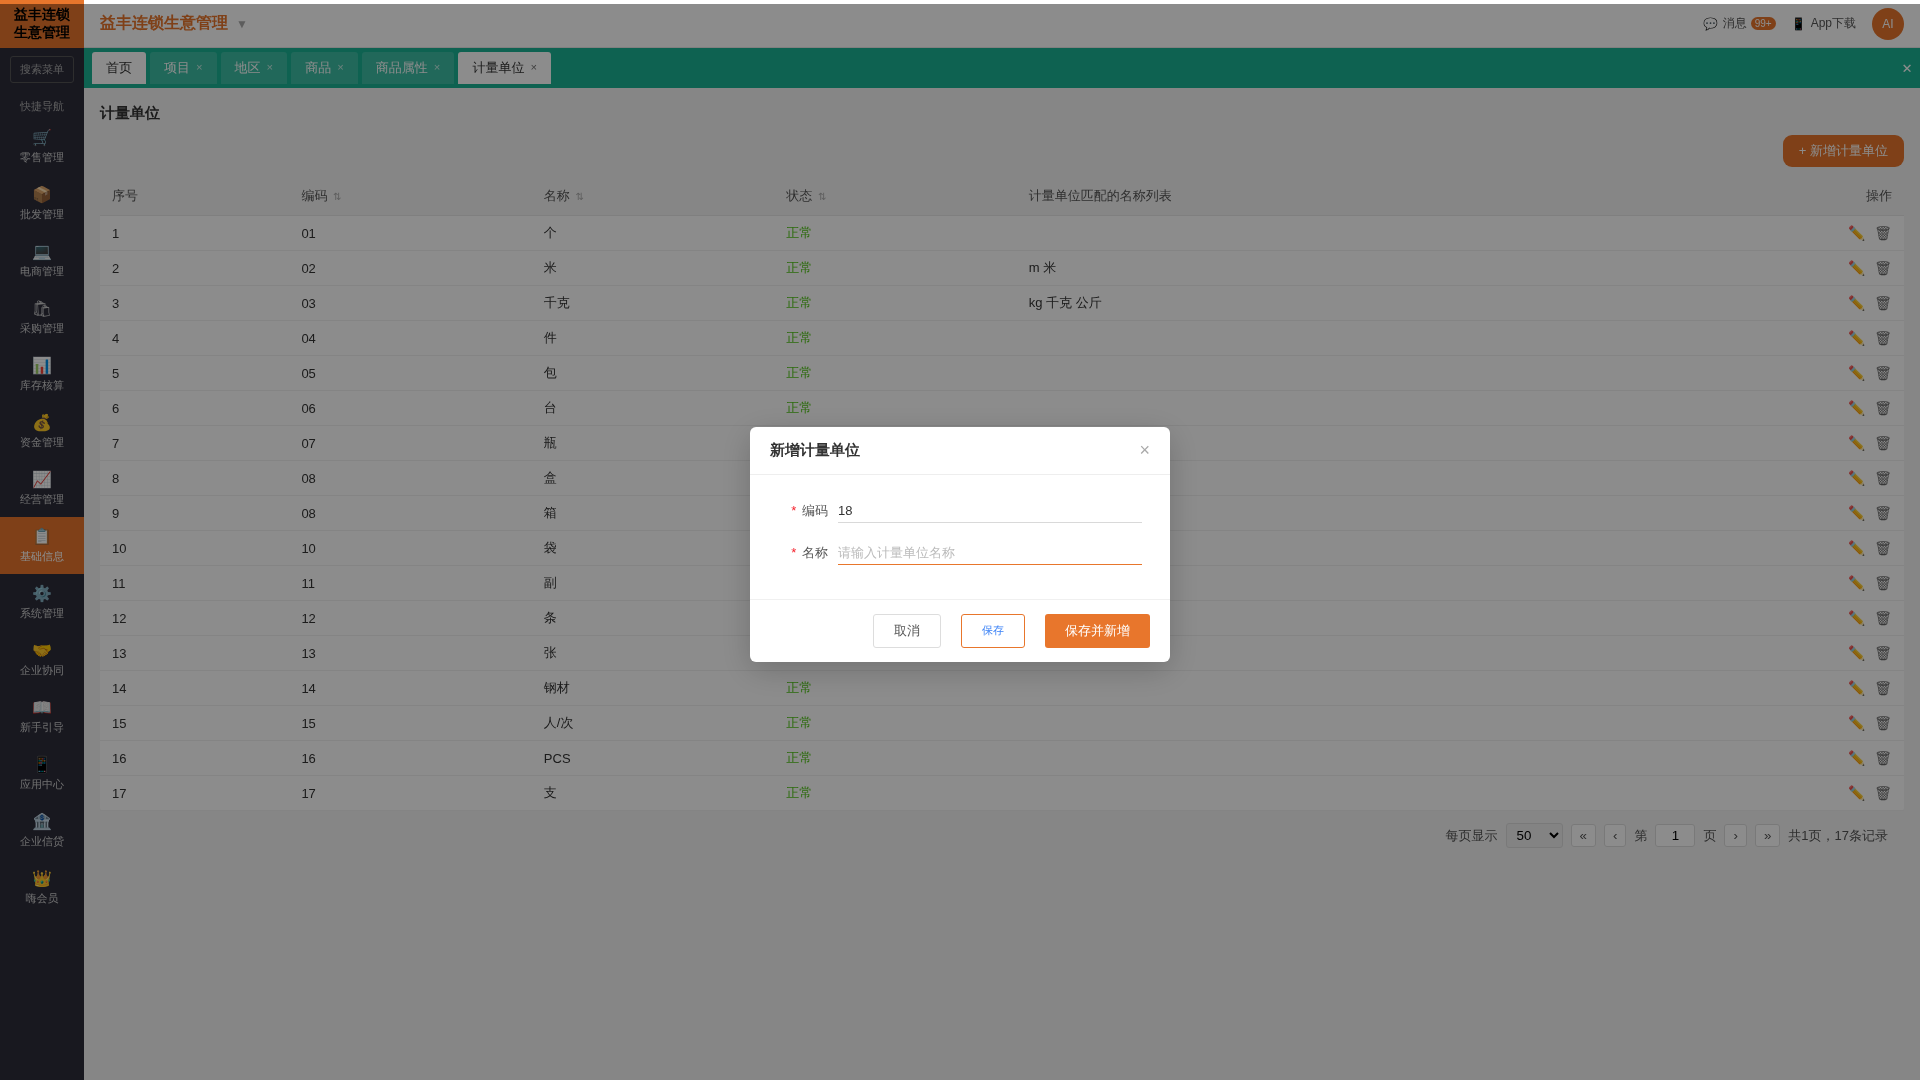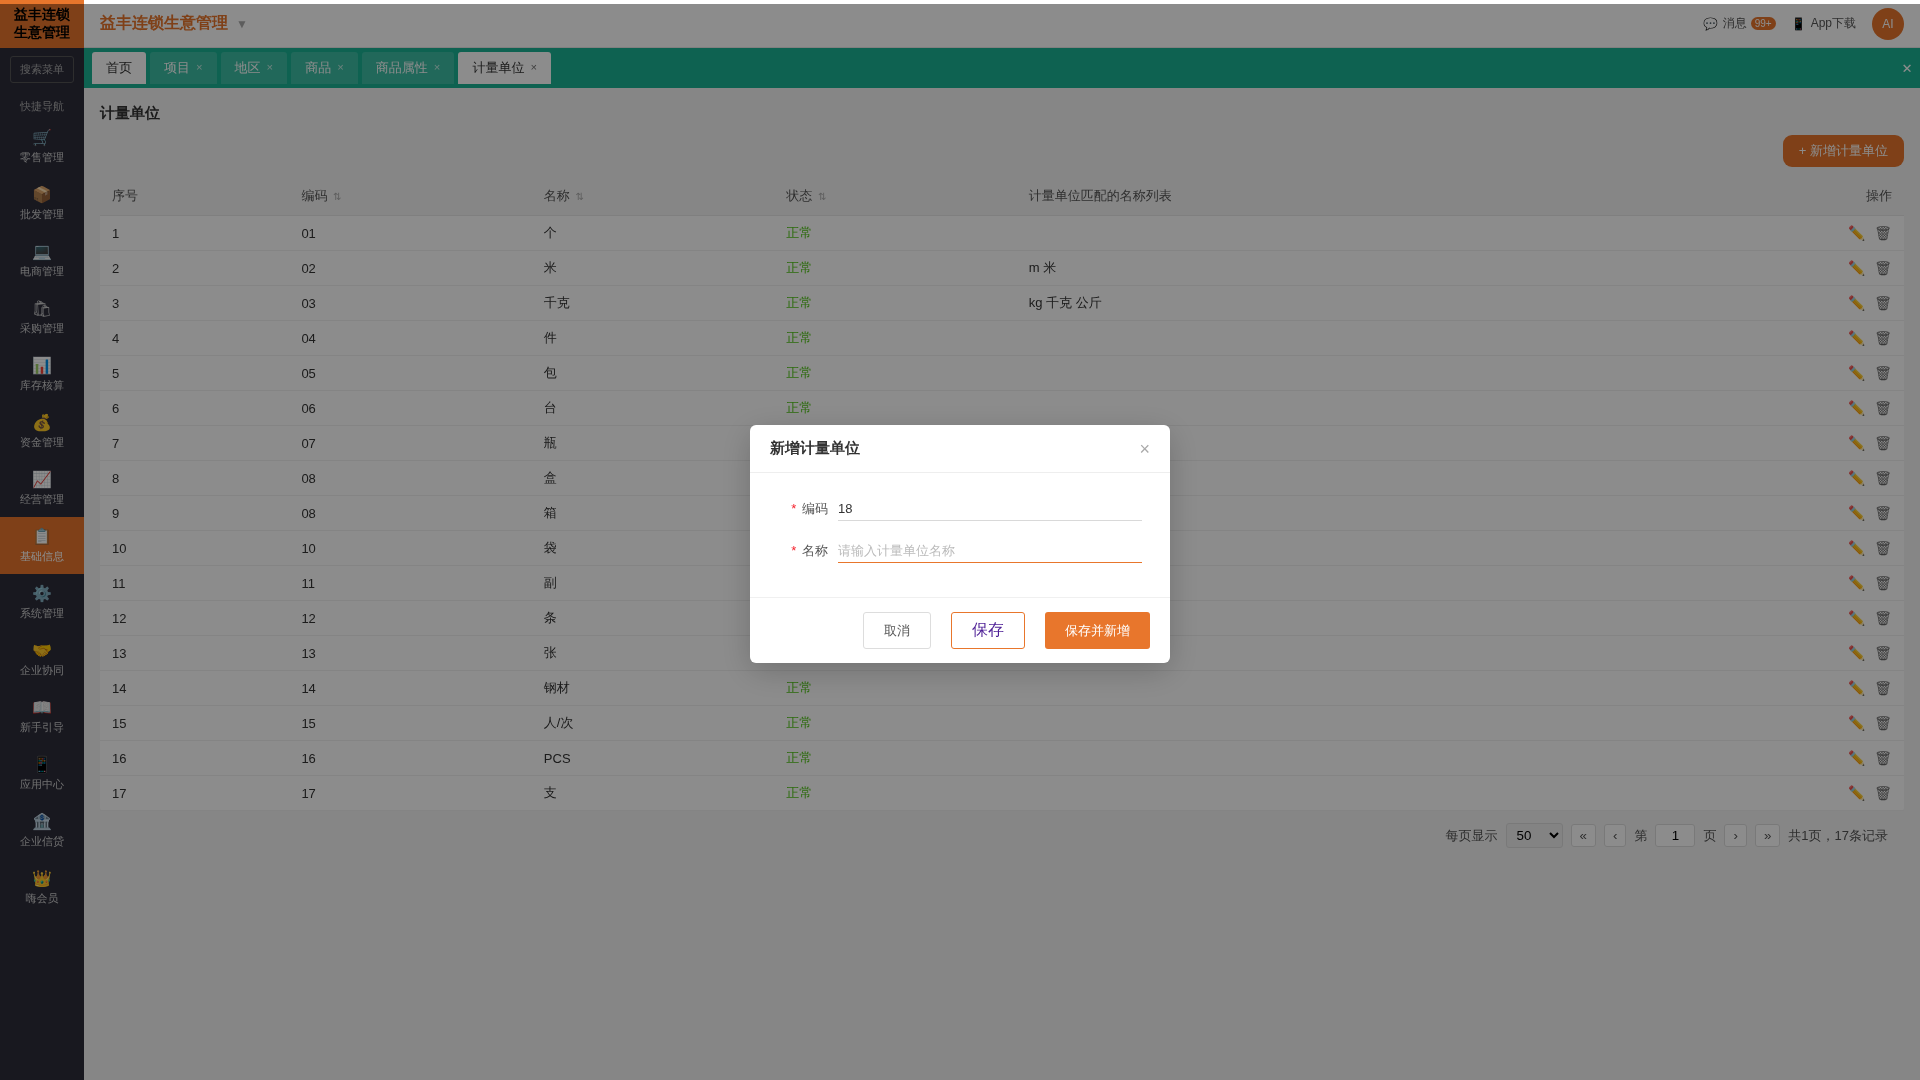--- a/index.html
+++ b/index.html
@@ -63,21 +63,21 @@
     .modal-close { cursor: pointer; color: #aaa; font-size: 18px; line-height: 1; }
     .modal-body { padding: 24px 28px 16px; }
     .form-row { display: flex; align-items: center; margin-bottom: 18px; }
     .form-label { width: 60px; text-align: right; padding-right: 10px; color: #555; font-size: 13px; flex-shrink: 0; }
     .form-label .required { color: #f5222d; margin-right: 2px; }
     .form-input { flex: 1; border: none; border-bottom: 1px solid #d9d9d9; padding: 4px 0; font-size: 13px; outline: none; color: #333; }
     .form-input.focused { border-bottom-color: #e8762c; }
     .form-input::placeholder { color: #bbb; }
     .modal-footer { padding: 14px 20px; display: flex; justify-content: flex-end; gap: 20px; border-top: 1px solid #f0f0f0; }
     .btn-cancel { border: 1px solid #ddd; background: white; padding: 7px 20px; border-radius: 3px; cursor: pointer; font-size: 13px; color: #555; }
-    .btn-save { border: 1px solid #e8762c; background: white; padding: 7px 20px; border-radius: 3px; cursor: pointer; font-size: 16px; color: #4c1d95; }
+    .btn-save { border: 1px solid #e8762c; background: white; padding: 7px 20px; border-radius: 3px; cursor: pointer; font-size: 11px; color: #3b82f6; }
     .btn-save-new { border: none; background: #e8762c; padding: 7px 20px; border-radius: 3px; cursor: pointer; font-size: 13px; color: white; }
 
     .sort-arrow { color: #aaa; font-size: 10px; margin-left: 2px; }
   </style>
 </head>
 <body>
 
 <div class="sidebar">
   <div class="sidebar-logo">
     <div class="sidebar-logo-text">益丰连锁<br>生意管理</div>

